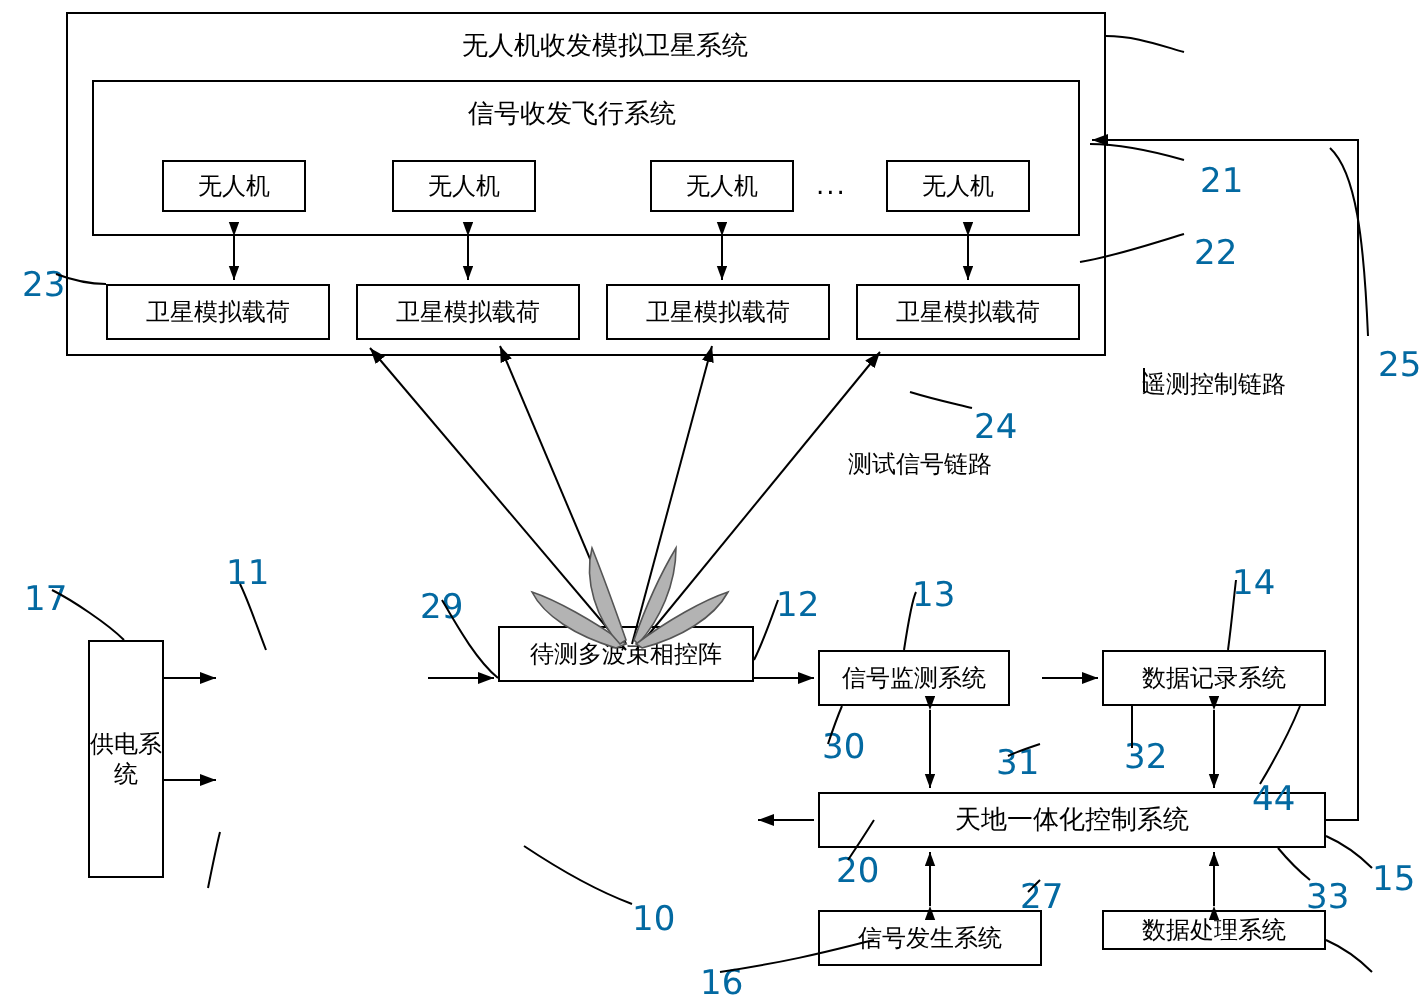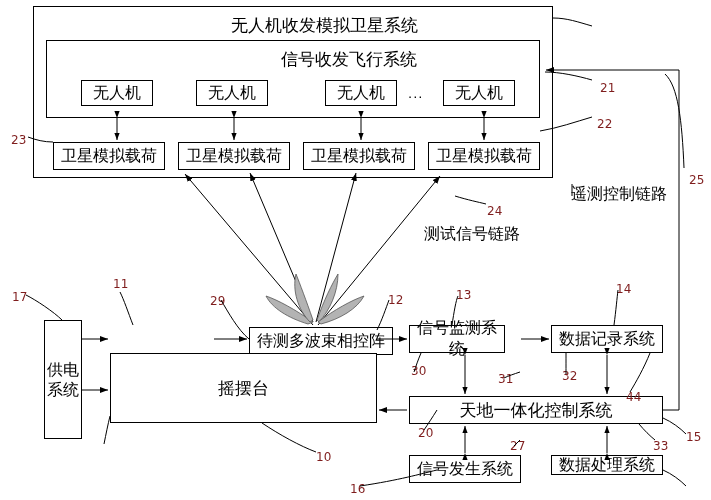--- a/index.html
+++ b/index.html
@@ -1,56 +1,55 @@
 <!DOCTYPE html>
 <html><head>
 <meta charset="utf-8">
 <style>
   html,body{margin:0;padding:0;background:#fff;}
   body{width:711px;height:500px;position:relative;font-family:"DejaVu Sans","Liberation Sans",sans-serif;color:#000;overflow:hidden;}
   #stage{position:absolute;left:0;top:0;width:711px;height:500px;}
   svg.lines{position:absolute;left:0;top:0;width:711px;height:500px;pointer-events:none;}
   .box{position:absolute;border:1px solid #000;background:#fff;display:flex;align-items:center;justify-content:center;text-align:center;box-sizing:border-box;}
   .lbl{position:absolute;background:transparent;white-space:nowrap;}
-  .num{position:absolute;font-size:12px;color:#7f1d1d;white-space:nowrap;}
-  .t12{font-size:16px;}
-  .t13{font-size:17px;}
+  .num{position:absolute;font-size:17px;color:#0369a1;white-space:nowrap;}
+  .t12{font-size:12px;}
+  .t13{font-size:13px;}
   .dots{position:absolute;font-size:13px;letter-spacing:1px;}
 </style>
 </head>
 <body>
 
 <div id="stage">
 
   <div class="box" style="left:33px;top:6px;width:520px;height:172px;"></div>
   <div class="lbl t13" style="left:231px;top:14px;">无人机收发模拟卫星系统</div>
 
   <div class="box" style="left:46px;top:40px;width:494px;height:78px;"></div>
-  <div class="lbl t13" style="left:234px;top:48px;margin-left:47px;">信号收发飞行系统</div>
+  <div class="lbl t13" style="left:234px;top:48px;">信号收发飞行系统</div>
 
   <div class="box t12" style="left:81px;top:80px;width:72px;height:26px;">无人机</div>
   <div class="box t12" style="left:196px;top:80px;width:72px;height:26px;">无人机</div>
   <div class="box t12" style="left:325px;top:80px;width:72px;height:26px;">无人机</div>
   <div class="dots" style="left:408px;top:86px;">...</div>
   <div class="box t12" style="left:443px;top:80px;width:72px;height:26px;">无人机</div>
 
   <div class="box t12" style="left:53px;top:142px;width:112px;height:28px;">卫星模拟载荷</div>
   <div class="box t12" style="left:178px;top:142px;width:112px;height:28px;">卫星模拟载荷</div>
   <div class="box t12" style="left:303px;top:142px;width:112px;height:28px;">卫星模拟载荷</div>
   <div class="box t12" style="left:428px;top:142px;width:112px;height:28px;">卫星模拟载荷</div>
 
   <div class="lbl t12" style="left:571px;top:184px;">遥测控制链路</div>
   <div class="lbl t12" style="left:424px;top:224px;">测试信号链路</div>
 
   <div class="box t12" style="left:44px;top:320px;width:38px;height:119px;line-height:1.25;">供电系统</div>
 
 
-  <div class="box t12" style="left:249px;top:327px;width:144px;height:28px;">待测多波束相控阵</div>
+  <div class="box t12" style="left:249px;top:313px;width:128px;height:28px;">待测多波束相控阵</div>
 
-  <div class="box t13" style="left:110px;top:353px;width:267px;height:70px;">摇摆台</div>
 
   <div class="box t12" style="left:409px;top:325px;width:96px;height:28px;">信号监测系统</div>
   <div class="box t13" style="left:409px;top:396px;width:254px;height:28px;">天地一体化控制系统</div>
 
   <div class="box t12" style="left:551px;top:325px;width:112px;height:28px;">数据记录系统</div>
 
   <div class="box t12" style="left:409px;top:455px;width:112px;height:28px;">信号发生系统</div>
   <div class="box t12" style="left:551px;top:455px;width:112px;height:20px;">数据处理系统</div>
 
   <div class="num" style="left:600px;top:25px;"></div>

